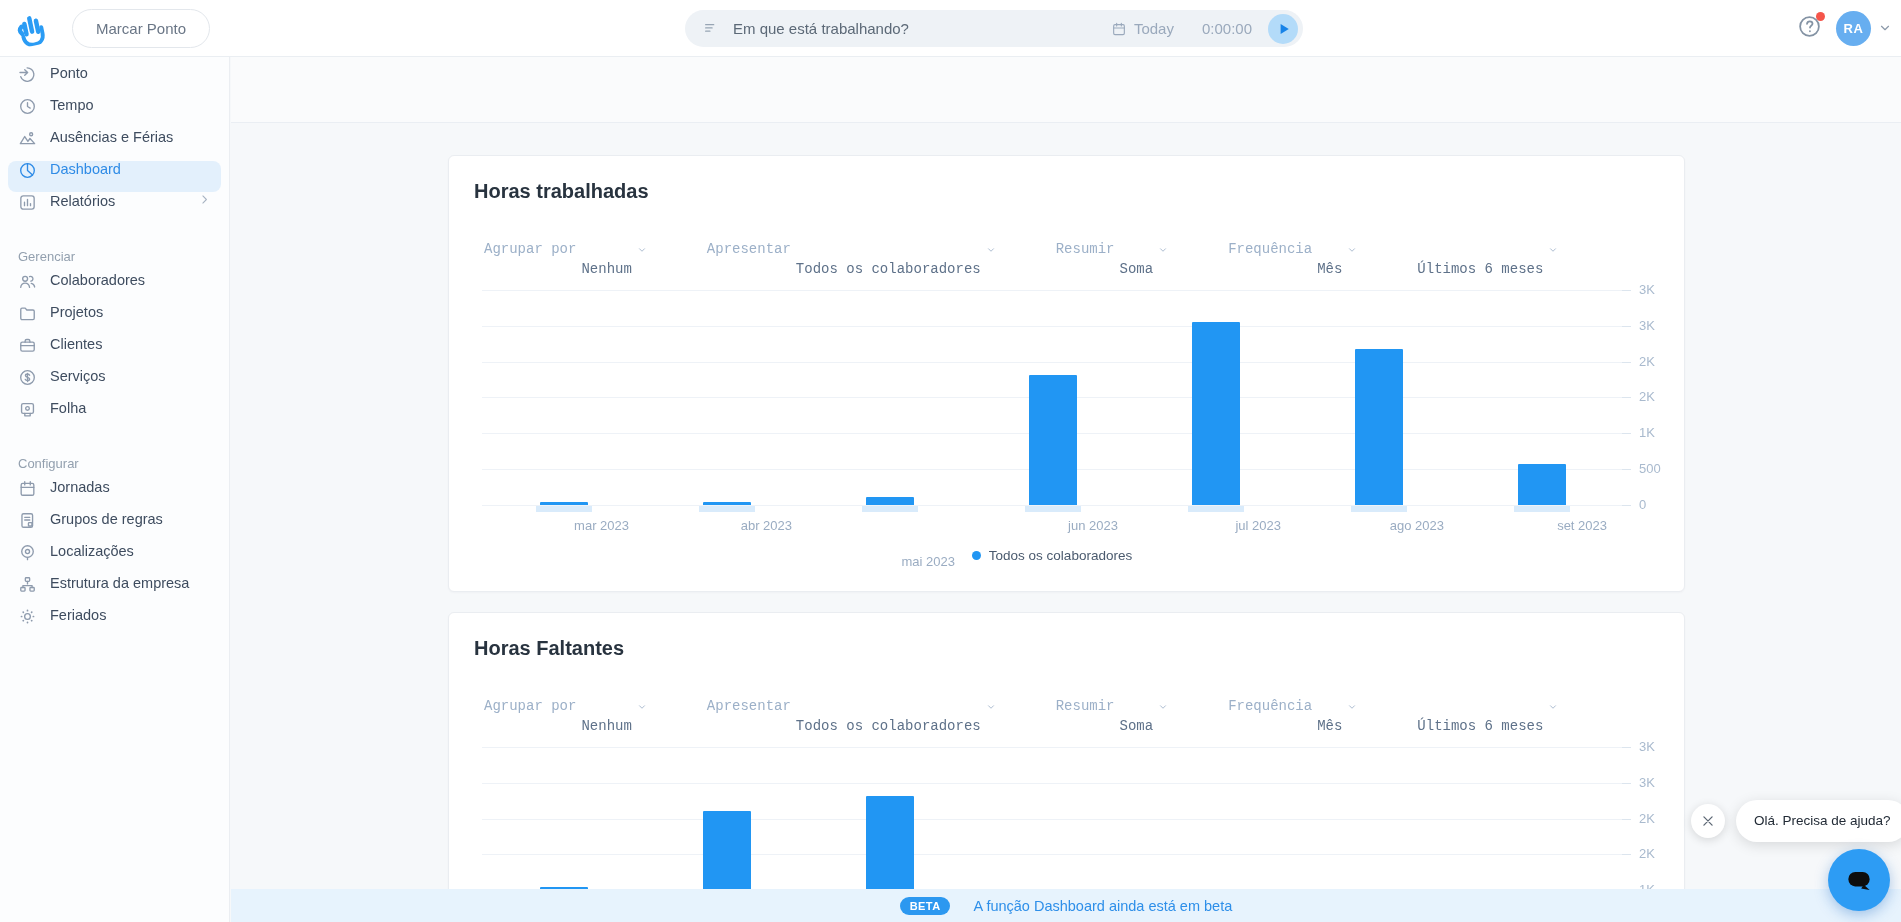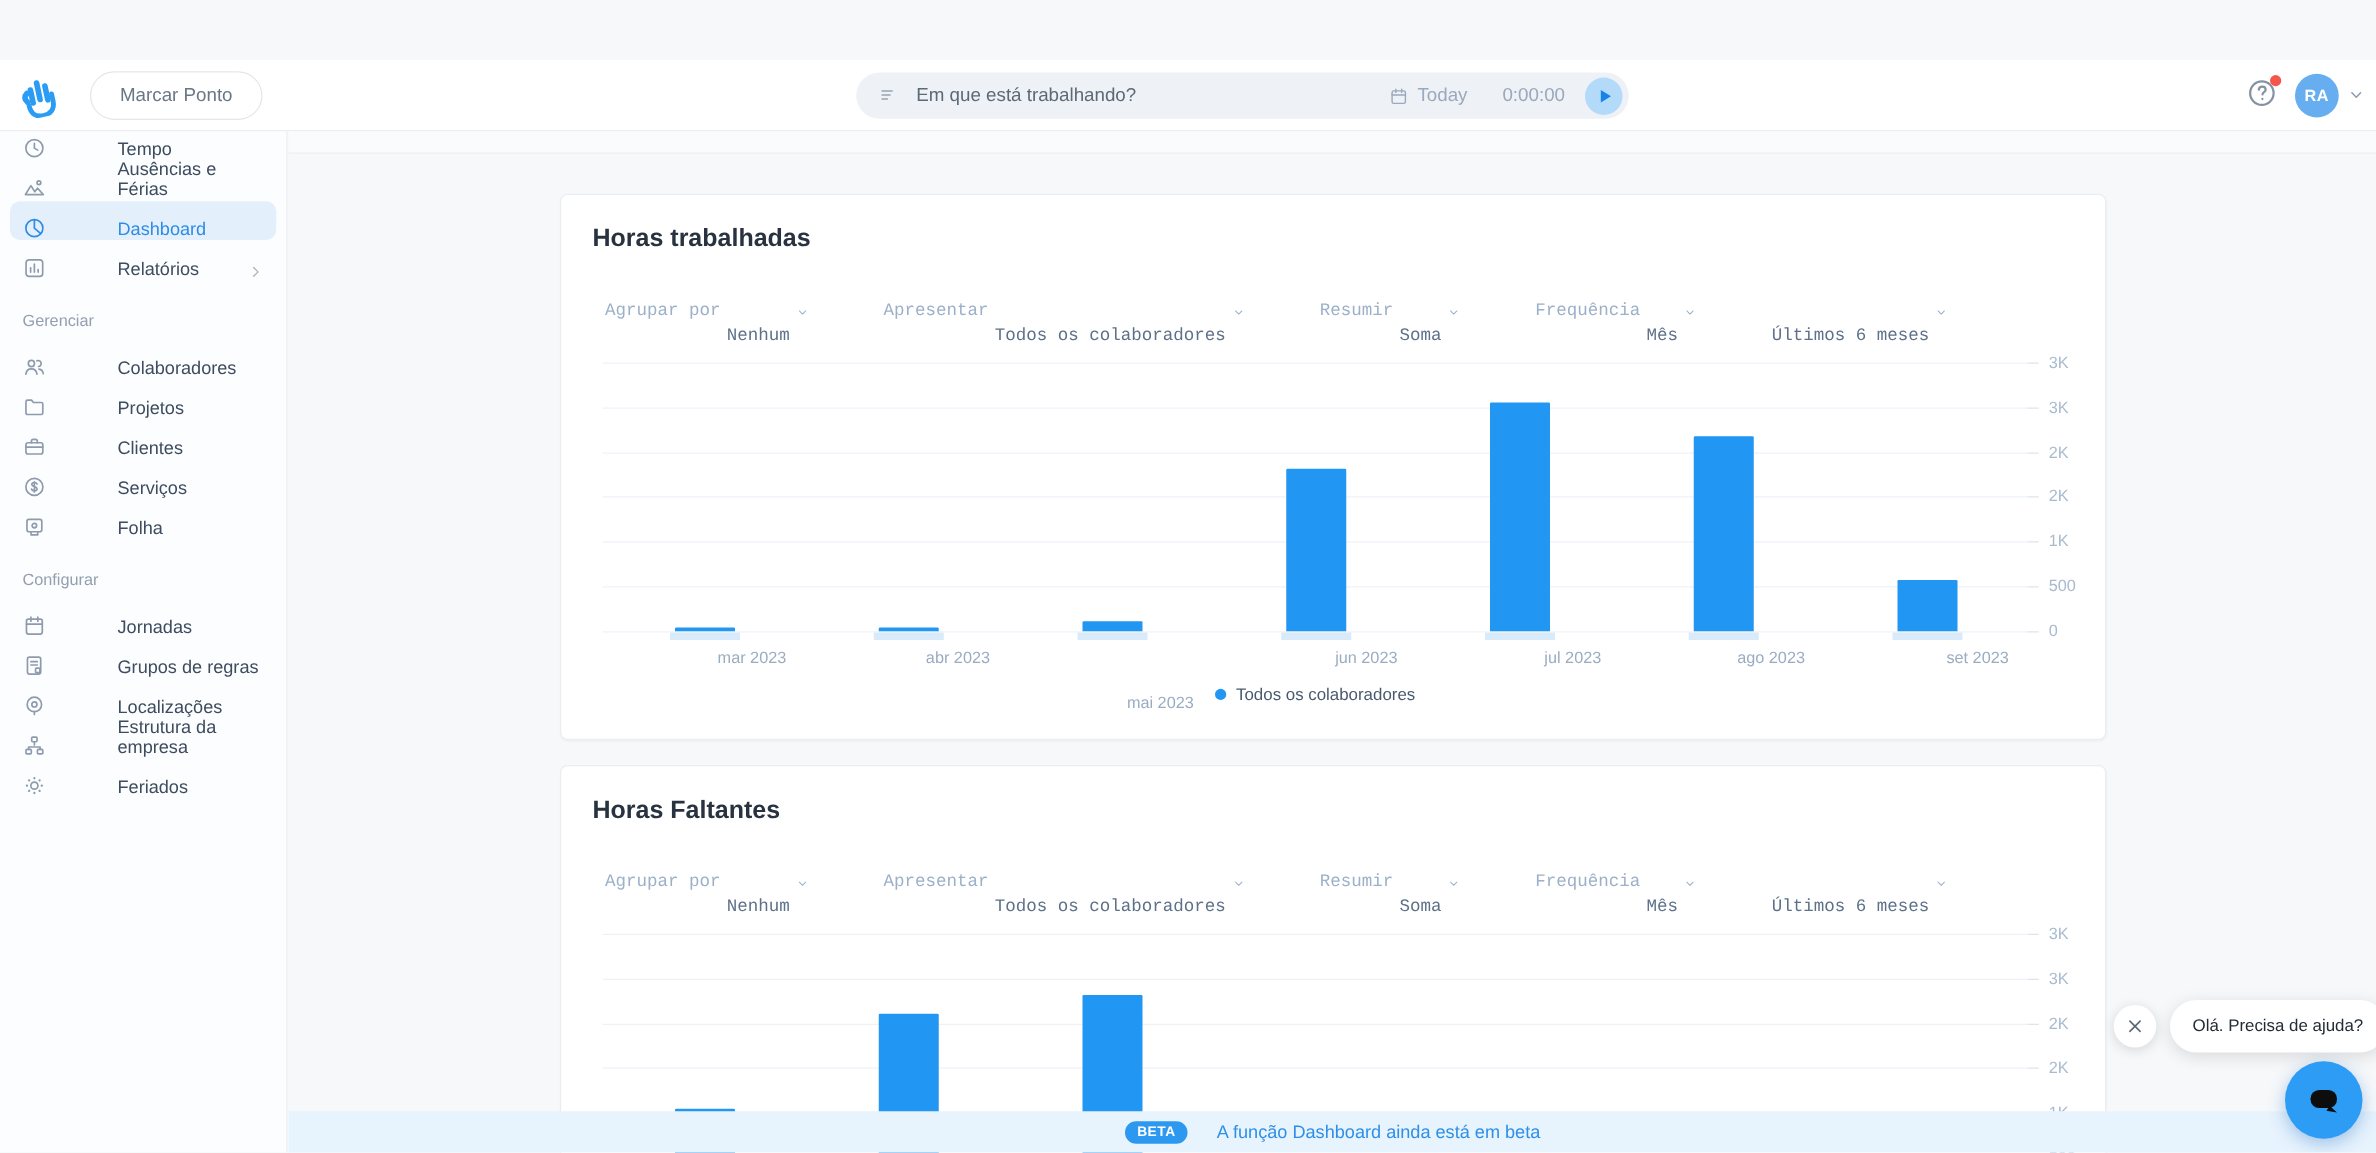--- a/index.html
+++ b/index.html
@@ -1,39 +1,39 @@
 <!DOCTYPE html>
 <html><head>
 <meta charset="utf-8">
 <style>
   * { margin:0; padding:0; box-sizing:border-box; }
   html,body { width:1901px; height:922px; overflow:hidden; }
   body { font-family:"Liberation Sans", sans-serif; background:#F6F8FA; position:relative; color:#3E4C5F; }
 
   
-  .header { position:absolute; top:0; left:0; width:1901px; height:57px; background:#fff; border-bottom:1px solid #EAEEF2; z-index:20;margin-top:48px; }
+  .header { position:absolute; top:0; left:0; width:1901px; height:57px; background:#fff; border-bottom:1px solid #EAEEF2; z-index:20; }
   .logo { position:absolute; left:13px; top:10px; width:36px; height:36px; color:#2B9CF4; }
   .clockin-btn { position:absolute; left:72px; top:9px; height:39px; padding:0 23px; background:#fff; border:1px solid #E3E7EC; border-radius:20px; color:#6A7686; font-size:15px; line-height:37px; cursor:pointer; }
   .searchbar { position:absolute; left:685px; top:10px; width:618px; height:37px; background:#EEF2F6; border-radius:19px; display:flex; align-items:center; padding:0 5px 0 17px; }
   .sort-ic { width:17px; height:13px; color:#97A5B4; margin-right:14px; flex:none; }
   .task-placeholder { flex:1; font-size:15px; color:#5C6977; }
   .cal-ic { width:16px; height:16px; color:#9AA9BC; margin-right:7px; flex:none; }
   .today-label { font-size:15px; color:#9AA9BC; margin-right:28px; }
   .timer-value { font-size:15px; color:#9AA9BC; margin-right:16px; }
   .play-btn { width:30px; height:30px; border-radius:50%; background:#B3DBF9; display:flex; align-items:center; justify-content:center; cursor:pointer; flex:none; }
   .play-btn svg { width:11px; height:12px; margin-left:2px; }
   .help-wrap { position:absolute; left:1797px; top:14px; width:28px; height:28px; cursor:pointer; }
   .help-wrap svg { width:25px; height:25px; color:#8493A4; }
   .help-dot { position:absolute; right:0px; top:-2px; width:9px; height:9px; border-radius:50%; background:#F5554A; }
   .avatar { position:absolute; left:1836px; top:11px; width:35px; height:35px; border-radius:50%; background:#67AEF0; color:#fff; font-size:13px; font-weight:bold; text-align:center; line-height:35px; letter-spacing:.5px; cursor:pointer; }
   .avatar-chevron { position:absolute; left:1878px; top:21px; width:14px; height:14px; color:#8B99A9; cursor:pointer; }
 
   
   .sidebar { position:absolute; top:57px; left:0; width:230px; height:865px; background:#FCFDFE; border-right:1px solid #EBEEF2; z-index:10; padding-top:8px; }
-  .nav-item { position:relative; height:31px; margin:0 8px 1px; border-radius:8px; display:flex; align-items:flex-end; padding:0 10px; cursor:pointer; color:#3E4C5F; font-size:14.5px;gap:44px; }
+  .nav-item { position:relative; height:31px; margin:0 8px 1px; border-radius:8px; display:flex; align-items:flex-start; padding:0 10px; cursor:pointer; color:#3E4C5F; font-size:14.5px; }
   .nav-item .nic { width:19px; height:19px; color:#8E9BAD; margin-right:13px; flex:none; }
   .nav-item.selected { background:#E3F0FC; color:#2E8BE6; }
   .nav-item.selected .nic { color:#2E8BE6; }
   .nav-chevron { position:absolute; right:10px; width:13px; height:13px; color:#A7B3C2; }
   .nav-label { margin:25px 0 8px; padding-left:18px; font-size:13px; color:#93A0AF; }
 
   
   .titleband { position:absolute; left:231px; top:57px; width:1670px; height:66px; background:#FAFBFC; border-bottom:1px solid #EAEEF3; z-index:1; }
   .page-title { position:absolute; left:254px; top:72px; font-size:27px; font-weight:500; color:#2F3C4D; letter-spacing:.2px; }
 

